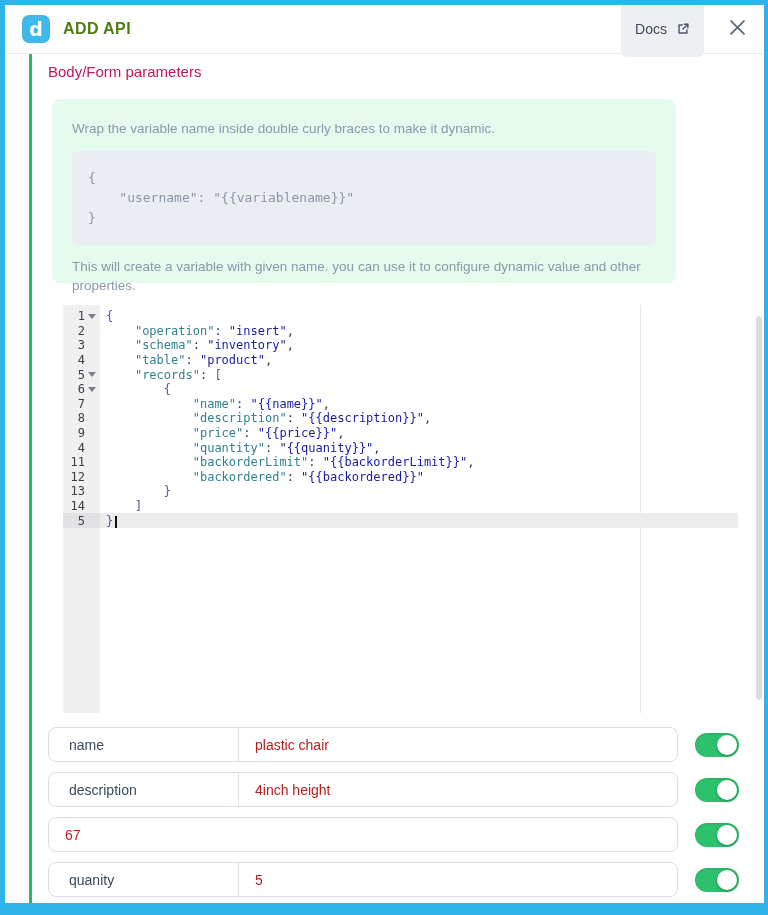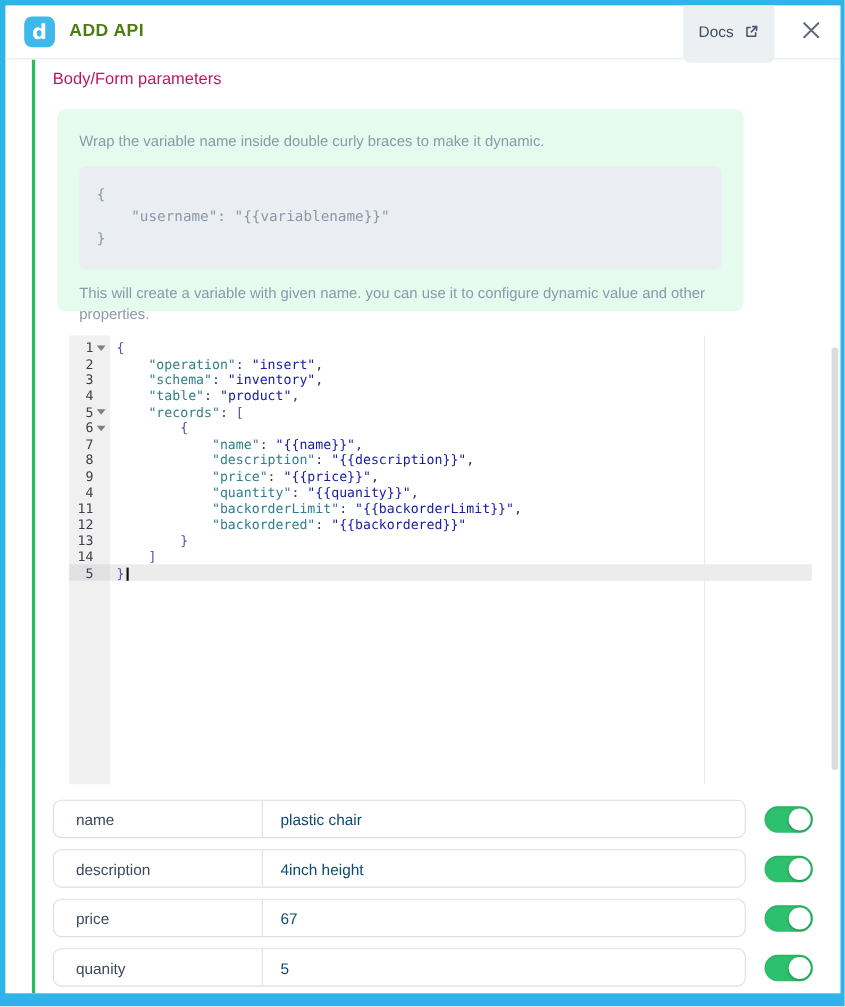--- a/index.html
+++ b/index.html
@@ -100,21 +100,21 @@
   .param-row { display:flex; align-items:center; height:35px; margin-bottom:10px; }
   .param-box {
     width:630px; height:35px; display:flex; align-items:stretch;
     border:1px solid #D9DFE7; border-radius:8px; background:#fff;
   }
   .param-key {
     width:190px; flex:0 0 190px; display:flex; align-items:center;
     padding-left:20px; border-right:1px solid #D9DFE7;
     font-size:14px; color:#3D4A5C;
   }
-  .param-value { flex:1; display:flex; align-items:center; padding-left:16px; font-size:14px; color:#0c4a6e; }
+  .param-value { flex:1; display:flex; align-items:center; padding-left:16px; font-size:14px; color:#b91c1c; }
   .toggle {
     margin-left:17px; width:44px; height:24px; border-radius:12px;
     background:#2EC16D; position:relative; cursor:pointer;
     box-shadow:inset 0 1px 2px rgba(0,0,0,.12);
   }
   .toggle .knob {
     position:absolute; right:2px; top:2px; width:20px; height:20px;
     border-radius:50%; background:#fff; box-shadow:0 1px 3px rgba(0,0,0,.3);
   }
 </style>
@@ -288,21 +288,20 @@
       <div class="param-key">description</div>
       <div class="param-value">4inch height</div>
     </div>
     <div class="toggle">
             <div class="knob"></div>
           </div>
   </div>
 
   <div class="param-row">
     <div class="param-box">
-      <div class="param-key">price</div>
       <div class="param-value">67</div>
     </div>
     <div class="toggle">
             <div class="knob"></div>
           </div>
   </div>
 
   <div class="param-row">
     <div class="param-box">
       <div class="param-key">quanity</div>

